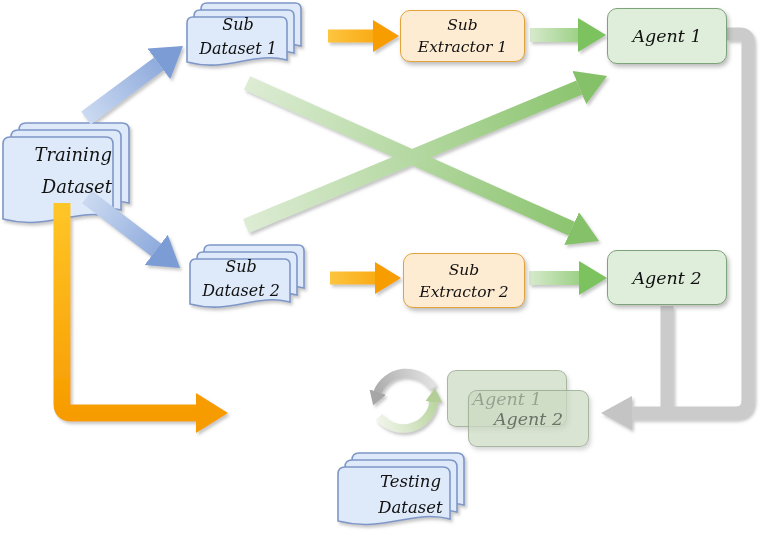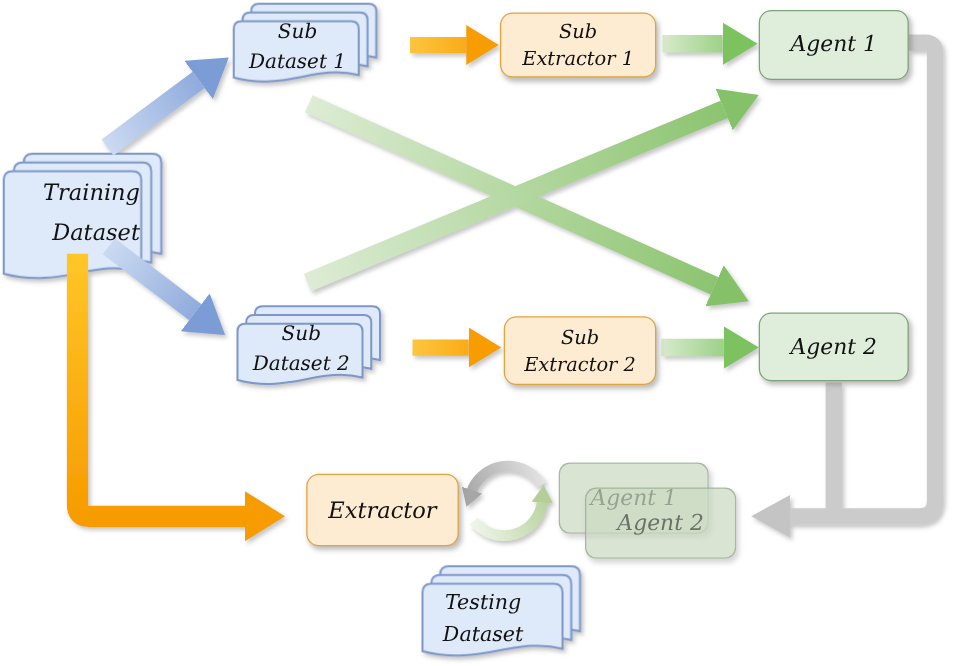--- a/index.html
+++ b/index.html
@@ -153,40 +153,37 @@
       <path d="M379,417 A31,31 0 0 0 434,400" stroke="url(#gGrnArc)" stroke-width="8.5" fill="none" marker-end="url(#mGrnArc)"></path>
     </g>
   </svg>
 
   <div class="lbl" style="left:6px;top:139px;width:106px;font-size:18px;line-height:32px;text-align:right;">Training
 Dataset</div>
   <div class="lbl" style="left:188px;top:13px;width:100px;font-size:16px;line-height:24px;">Sub
 Dataset 1</div>
   <div class="lbl" style="left:191px;top:255px;width:100px;font-size:16px;line-height:24px;">Sub
 Dataset 2</div>
-  <div class="lbl" style="left:338px;top:469px;width:97px;font-size:16.5px;line-height:26px;">Testing
+  <div class="lbl" style="left:338px;top:469px;width:97px;font-size:16.5px;line-height:26px;padding-left:24px;">Testing
 Dataset</div>
 
   <div class="box orange" style="left:400px;top:10px;width:123px;height:50px;font-size:15.5px;line-height:22px;">
     <span>Sub
 Extractor 1</span>
   </div>
   <div class="box orange" style="left:403px;top:253px;width:120px;height:53px;font-size:15.5px;line-height:22px;">
     <span>Sub
 Extractor 2</span>
   </div>
   <div class="box green" style="left:607px;top:8px;width:118px;height:54px;font-size:17.5px;">
     <span>Agent 1</span>
   </div>
   <div class="box green" style="left:607px;top:250px;width:118px;height:53px;font-size:17.5px;">
     <span>Agent 2</span>
   </div>
-  <div class="box orange" style="left:245px;top:379px;width:120px;height:56px;font-size:18px;">
-    <span>Extractor</span>
-  </div>
 
   <div class="box overlay" style="left:447px;top:370px;width:118px;height:55px;font-size:17.5px;border-radius:9px;">
     <span>Agent 1</span>
   </div>
   <div class="box overlay" style="left:468px;top:390px;width:119px;height:55px;font-size:17.5px;border-radius:9px;">
     <span class="ov2-text">Agent 2</span>
   </div>
 
 </div>
 

